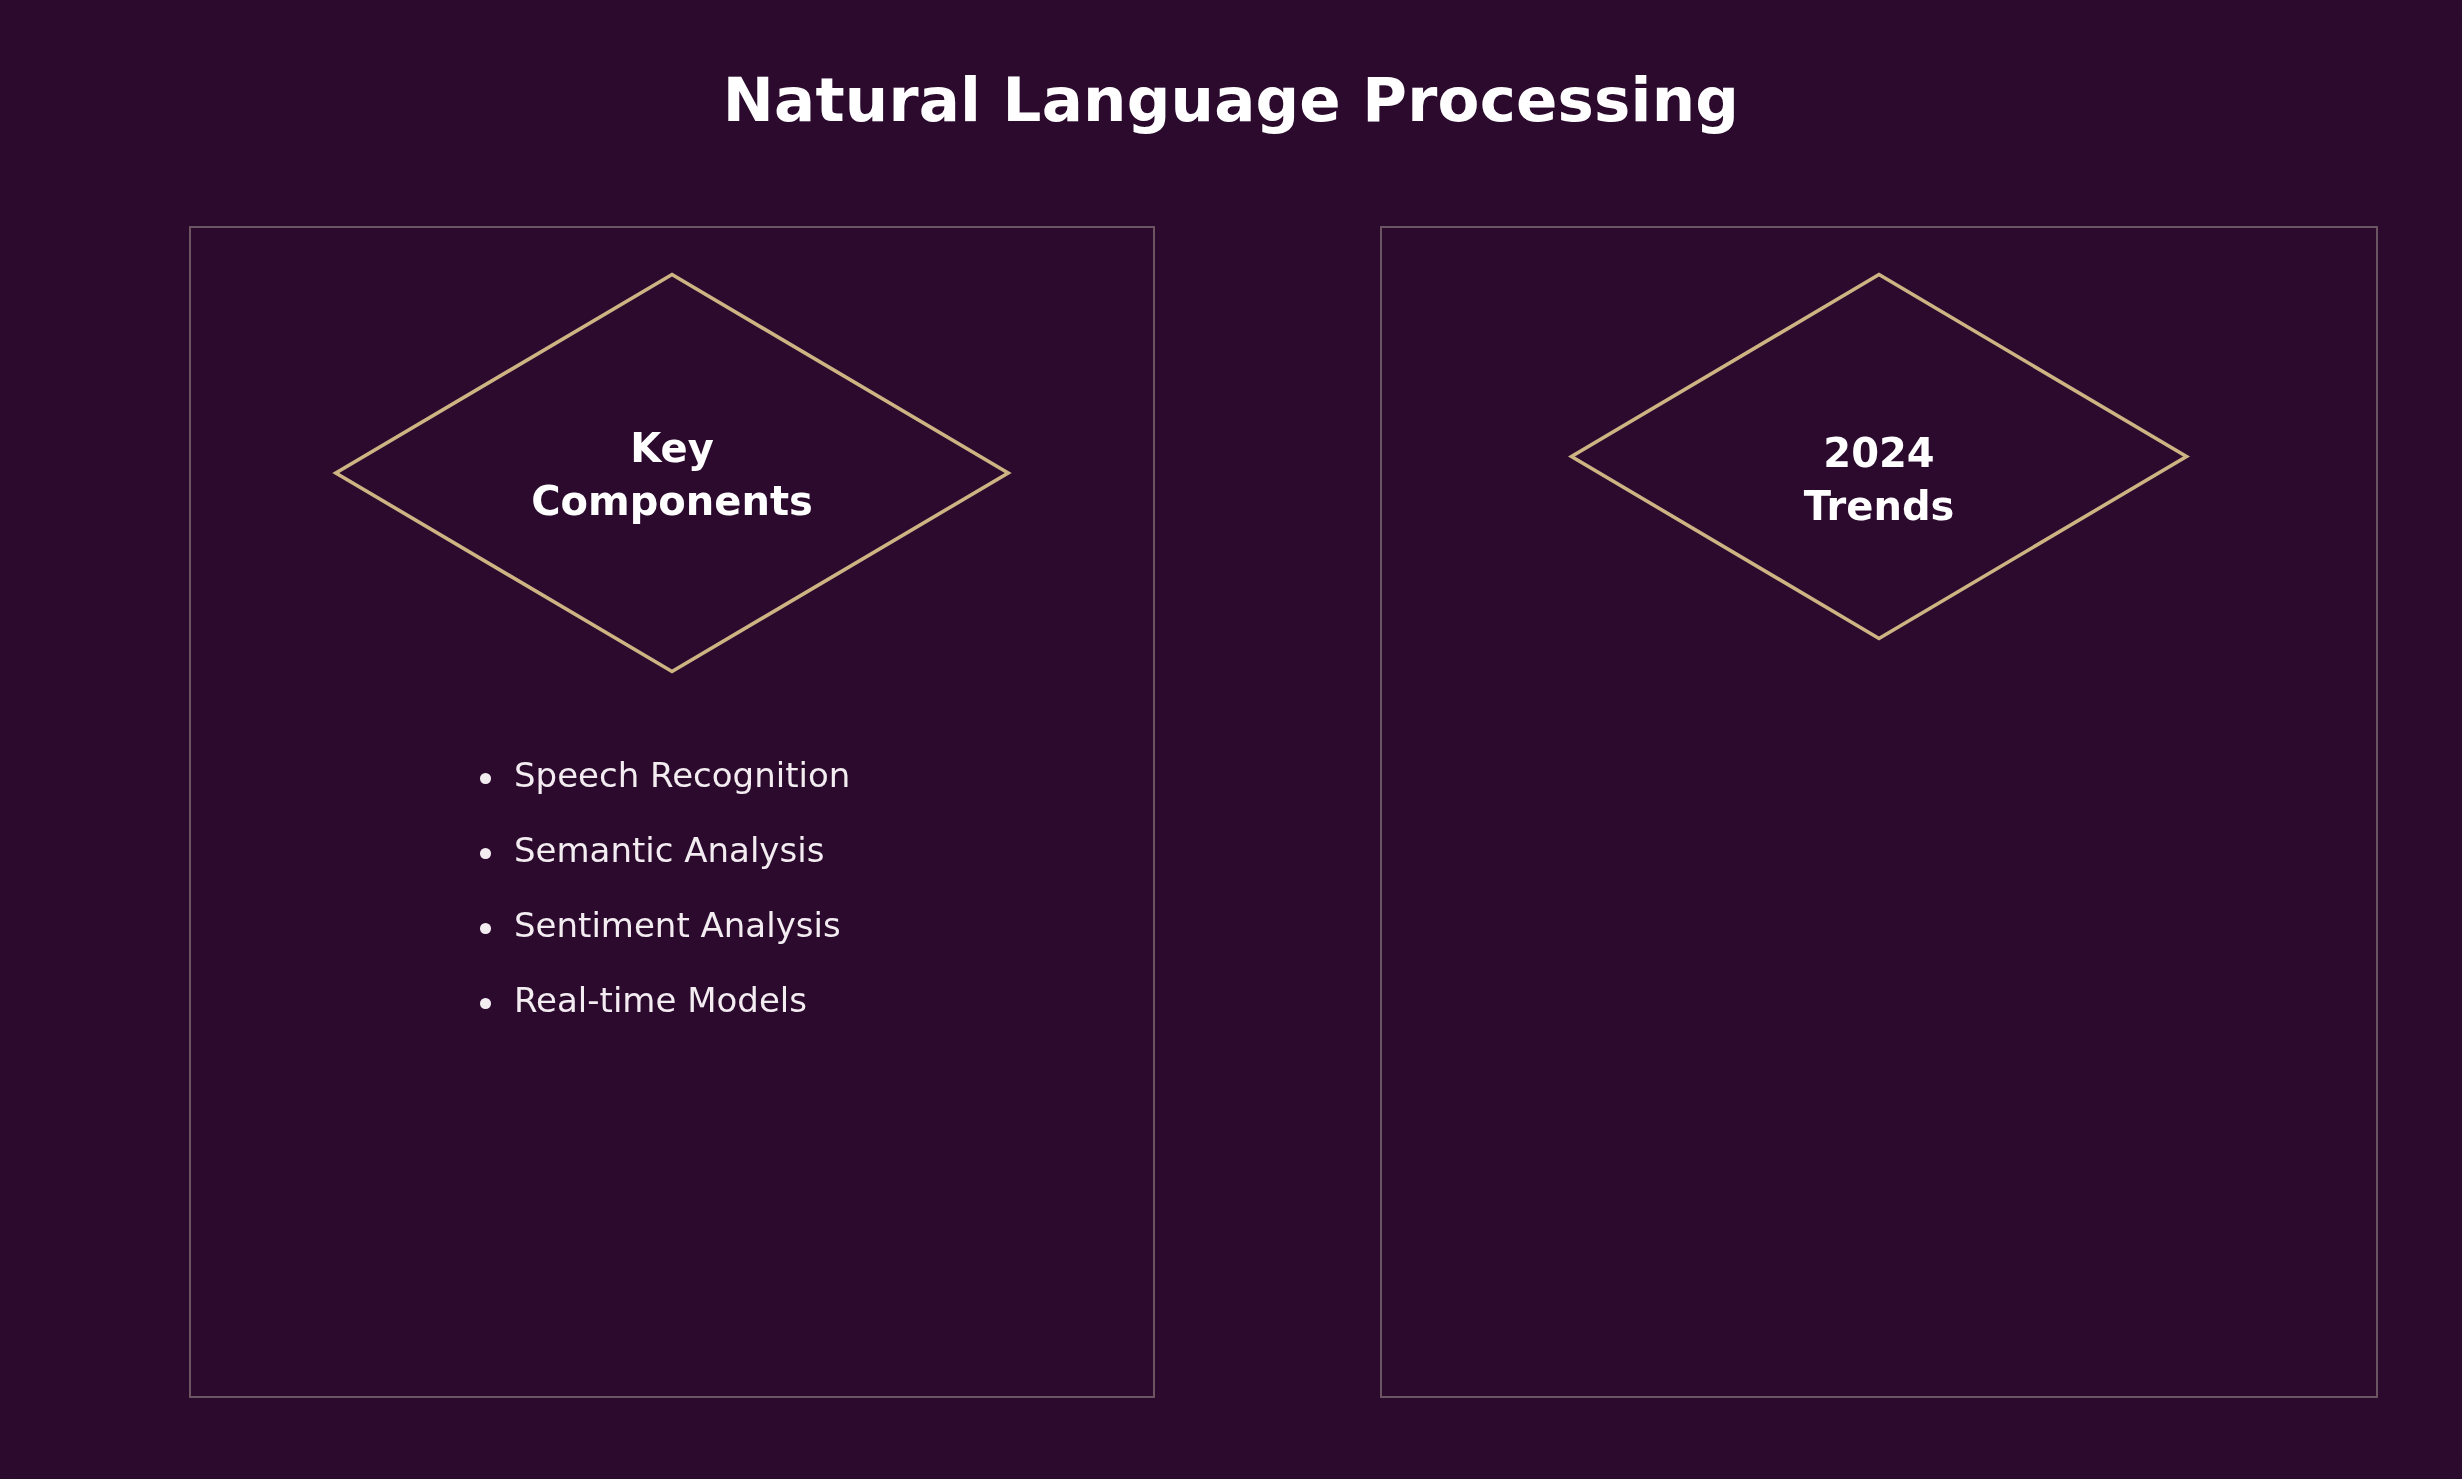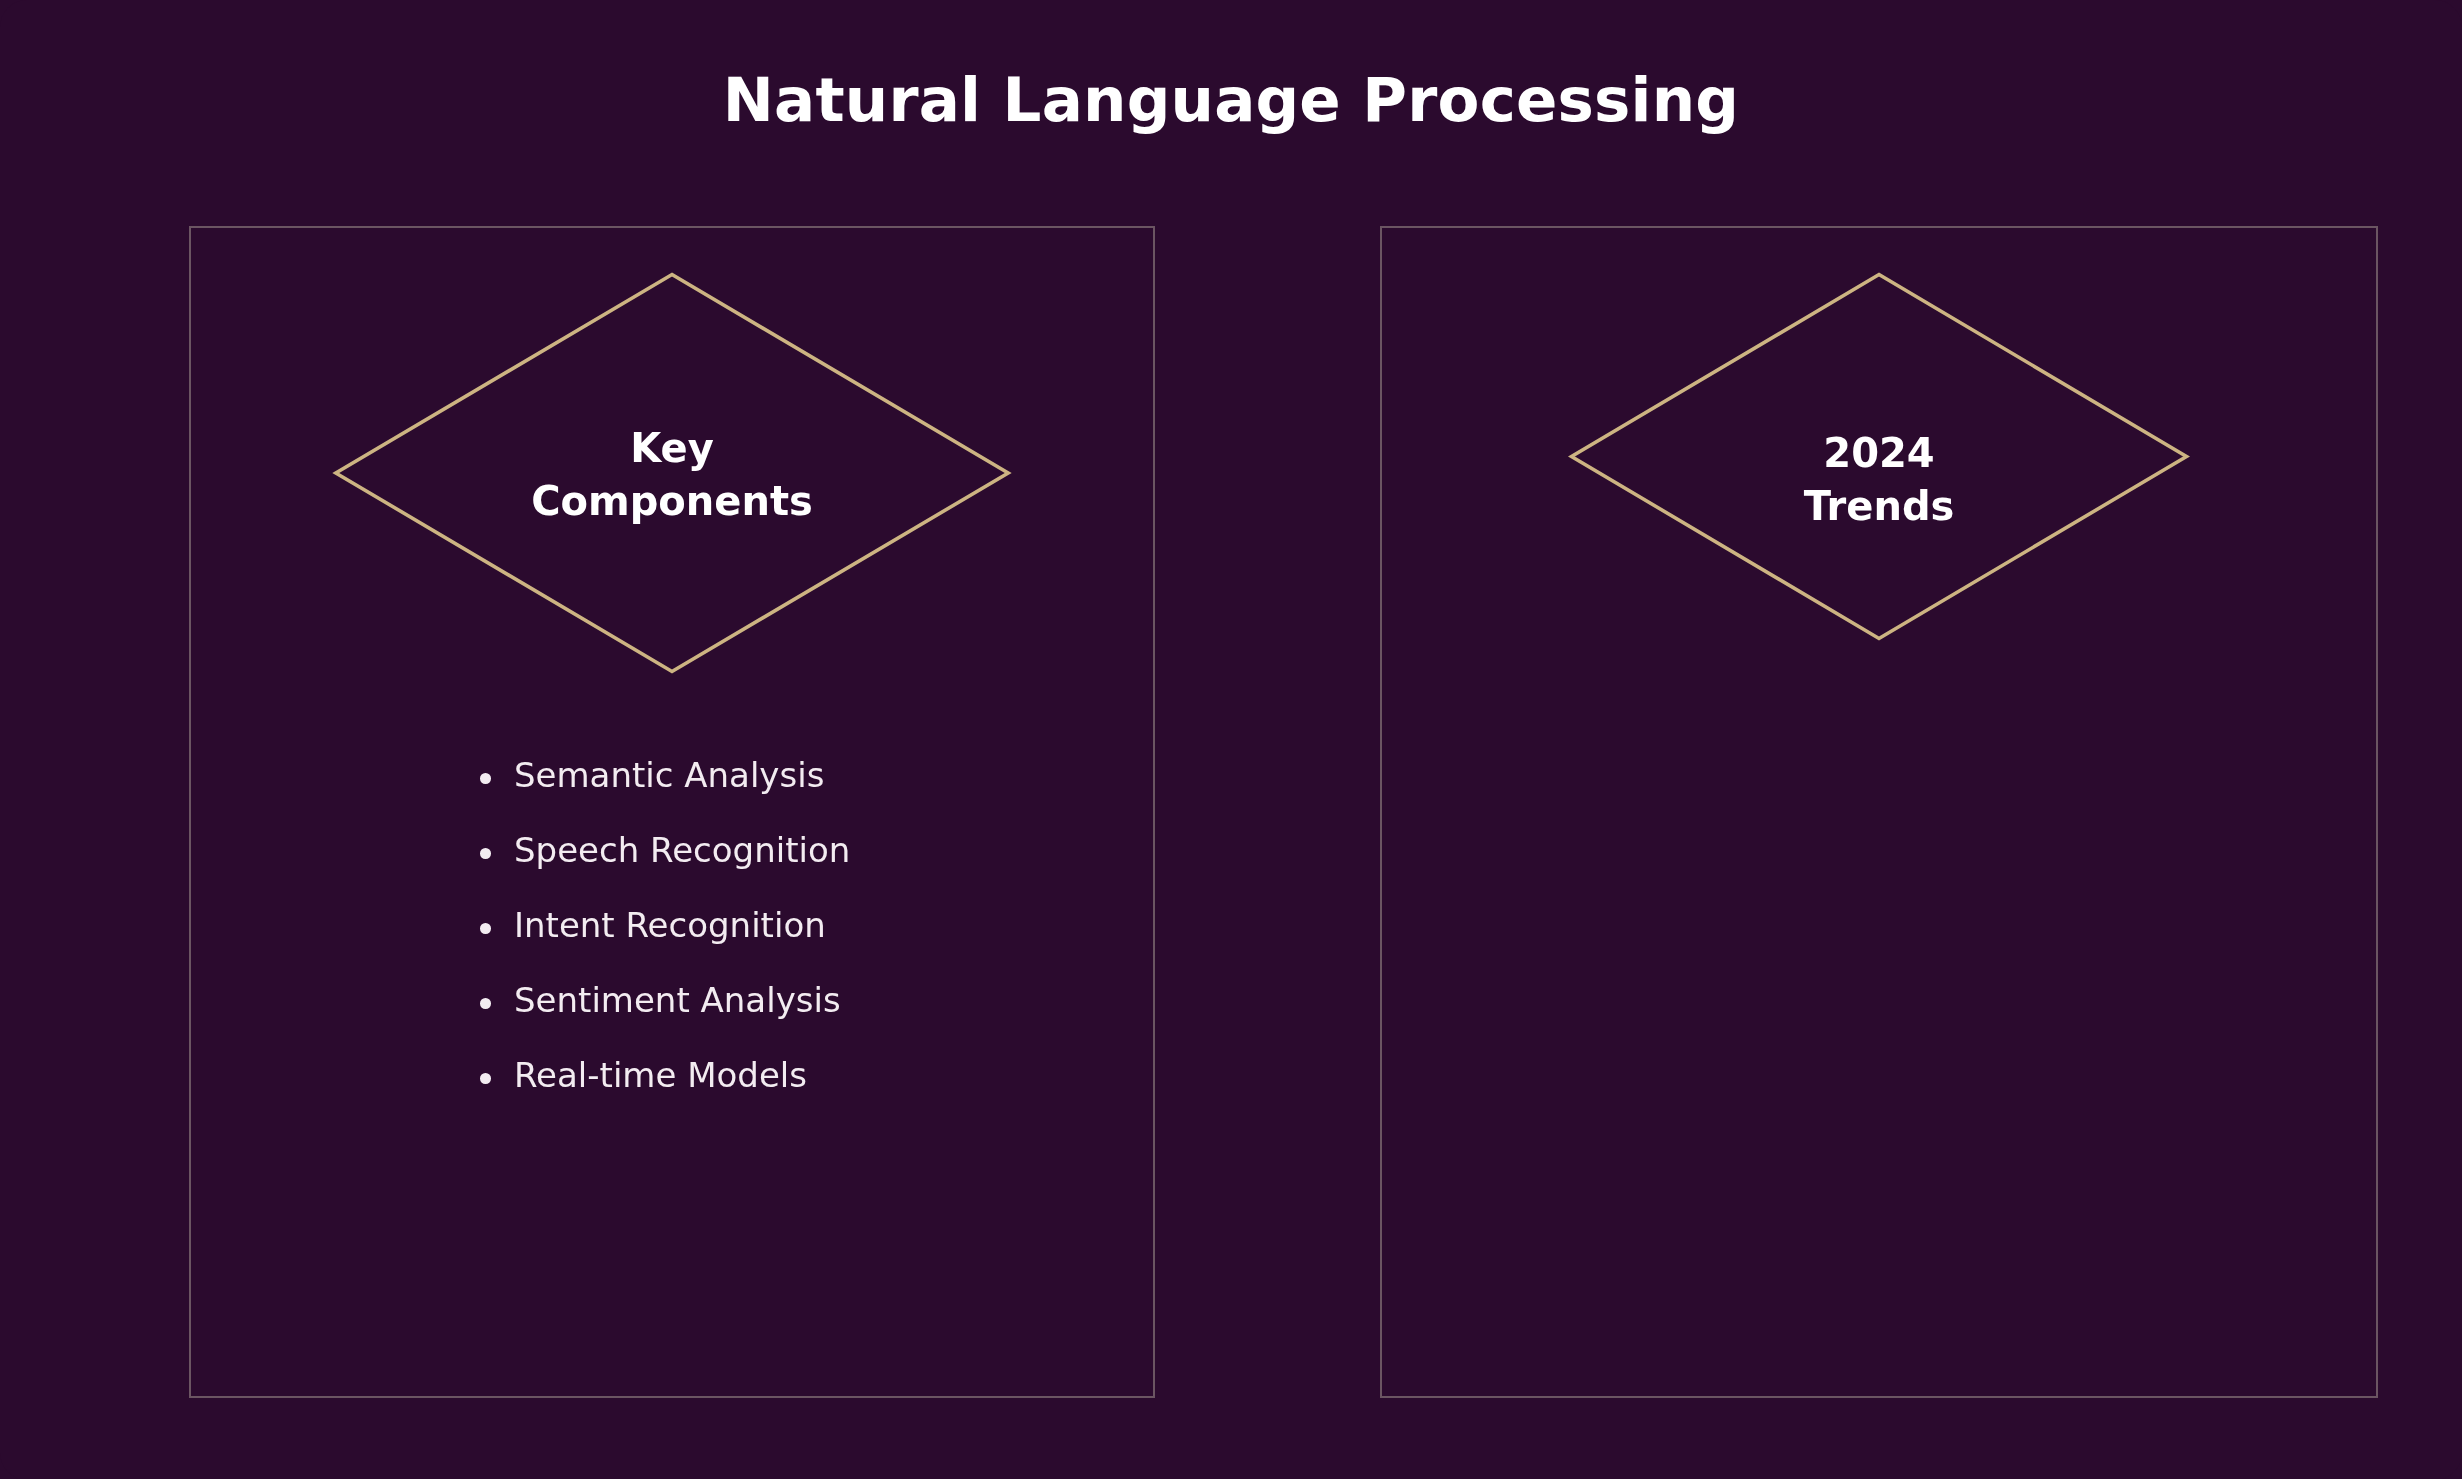--- a/index.html
+++ b/index.html
@@ -134,27 +134,24 @@
     <div class="diamond-wrap diamond-wrap-left">
       <svg class="diamond-svg" width="680" height="404" viewBox="0 0 952 566">
         <polygon points="476,5 947,283 476,561 5,283" fill="none" stroke="#cdb482" stroke-width="5"></polygon>
       </svg>
       <div class="diamond-label diamond-label-left">Key
 Components</div>
     </div>
 
     <ul class="bullet-list bullet-list-left">
       <li class="bullet-item">
-        <span>Semantic Analysis</span>
-      </li>
-      <li class="bullet-item">
         <span>Speech Recognition</span>
       </li>
       <li class="bullet-item">
-        <span>Intent Recognition</span>
+        <span>Semantic Analysis</span>
       </li>
       <li class="bullet-item">
         <span>Sentiment Analysis</span>
       </li>
       <li class="bullet-item">
         <span>Real-time Models</span>
       </li>
     </ul>
   </div>
 

